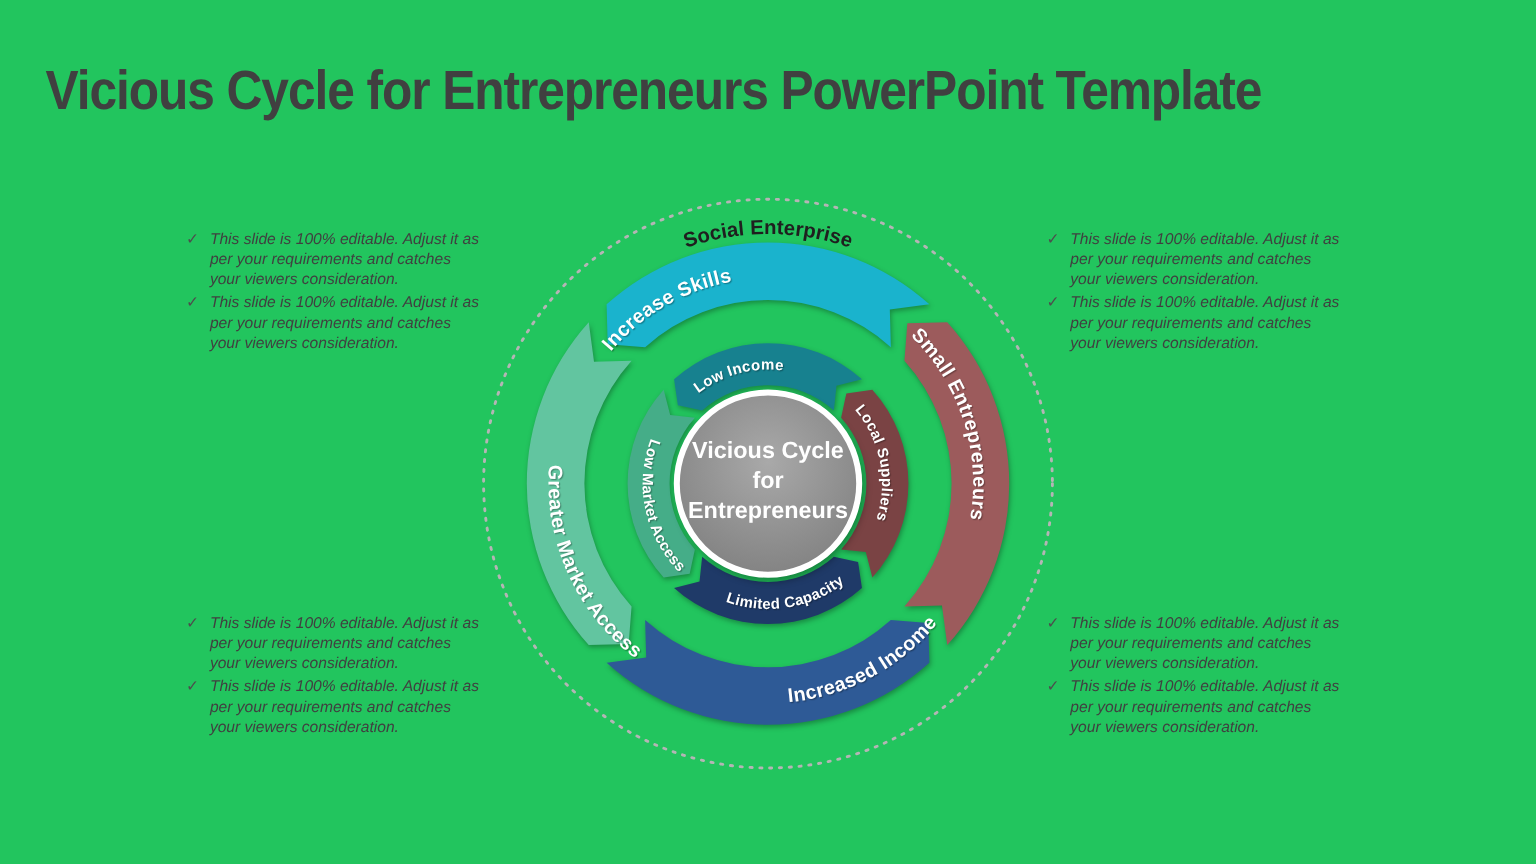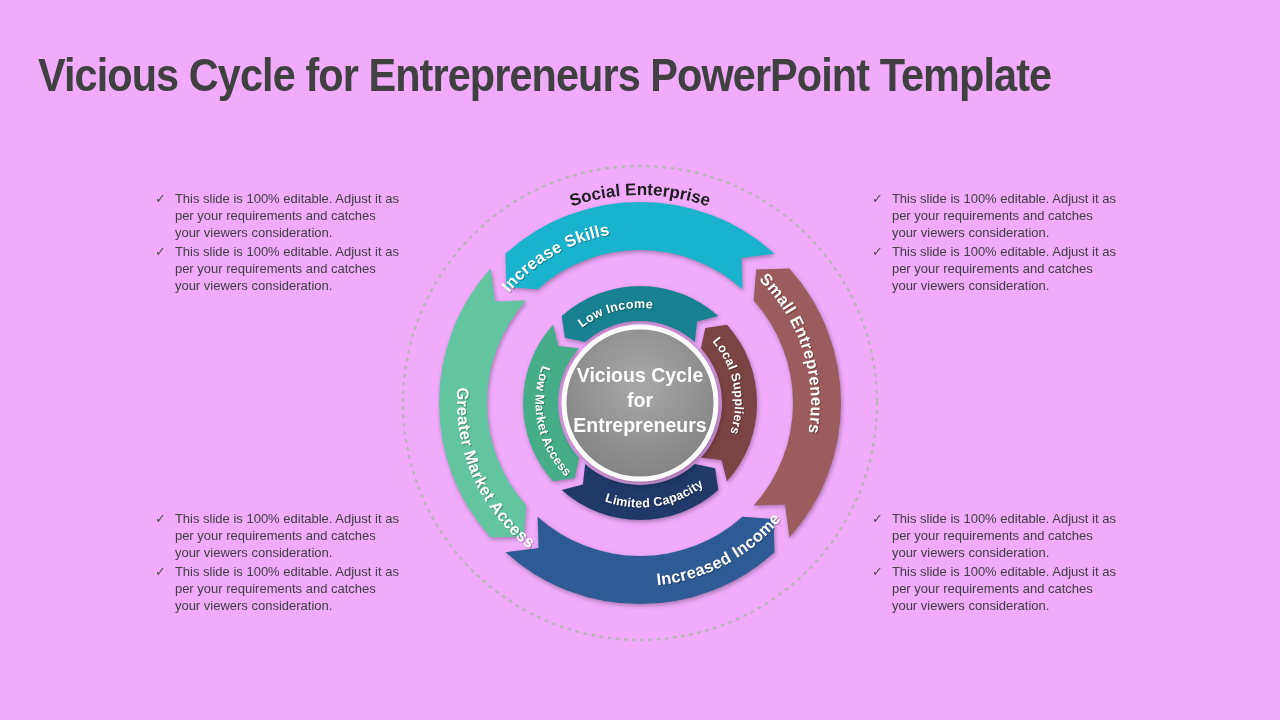--- a/index.html
+++ b/index.html
@@ -1,28 +1,28 @@
 <!DOCTYPE html>
 <html><head>
 <meta charset="utf-8">
 <style>
   html,body{margin:0;padding:0;background:#fff;}
-  .slide{position:relative;width:1280px;height:720px;background:#f0abfc;overflow:hidden;
+  .slide{position:relative;width:1280px;height:720px;background:#22c55e;overflow:hidden;
          font-family:"Liberation Sans",sans-serif;}
   .title{position:absolute;left:38px;top:48px;margin:0;font-size:46px;font-weight:bold;
          color:#404040;white-space:nowrap;letter-spacing:-1px;
          transform:scaleX(0.9);transform-origin:left top;}
   .notes{position:absolute;width:246px;color:#404040;font-size:13px;line-height:17px;}
   .notes.tl{left:155px;top:190px;}
   .notes.tr{left:872px;top:190px;}
   .notes.bl{left:155px;top:510px;}
   .notes.br{left:872px;top:510px;}
   .note-item{display:flex;gap:9px;margin-bottom:2px;}
   .check{flex:0 0 auto;font-style:normal;color:#4d4d4d;font-size:13px;line-height:17px;}
-  .note-text{}
+  .note-text{font-style:italic;}
   .diagram-wrap{position:absolute;left:380px;top:143px;width:520px;height:520px;}
   svg{display:block;}
   .seg-group{filter:drop-shadow(1.5px 2.5px 2px rgba(0,0,0,0.30));}
   .center-group{filter:drop-shadow(2px 3px 3px rgba(0,0,0,0.35));}
   .arc-label{font-family:"Liberation Sans",sans-serif;font-weight:bold;fill:#ffffff;
              letter-spacing:0.3px;filter:drop-shadow(1px 1.5px 0.5px rgba(0,0,0,0.28));}
   .arc-label.outer{font-size:16.5px;}
   .arc-label.inner{font-size:12.5px;}
   .se-label{font-family:"Liberation Sans",sans-serif;font-weight:bold;font-size:17px;fill:#1f1f1f;}
   .center-text{font-family:"Liberation Sans",sans-serif;font-weight:bold;font-size:19.5px;

